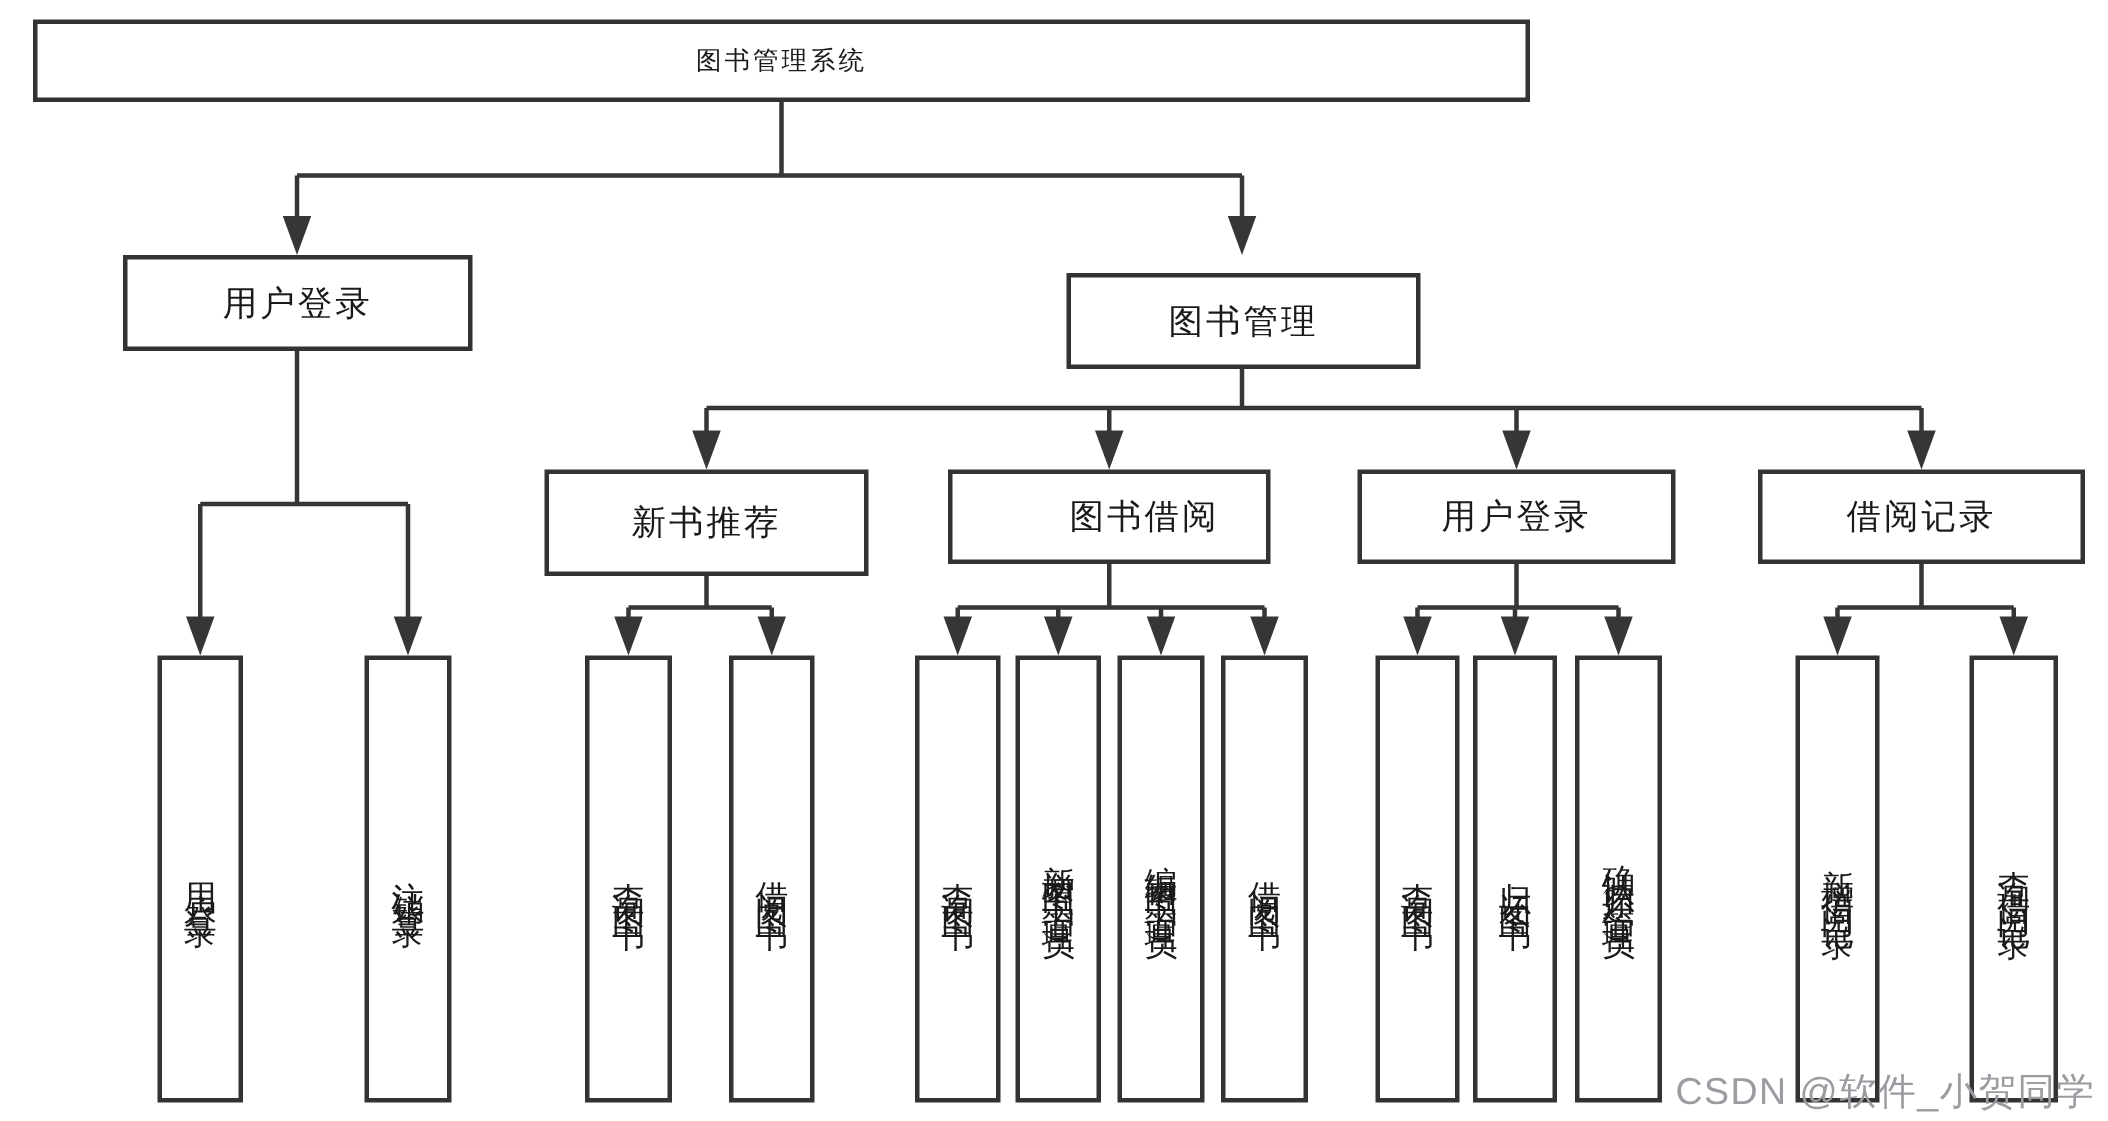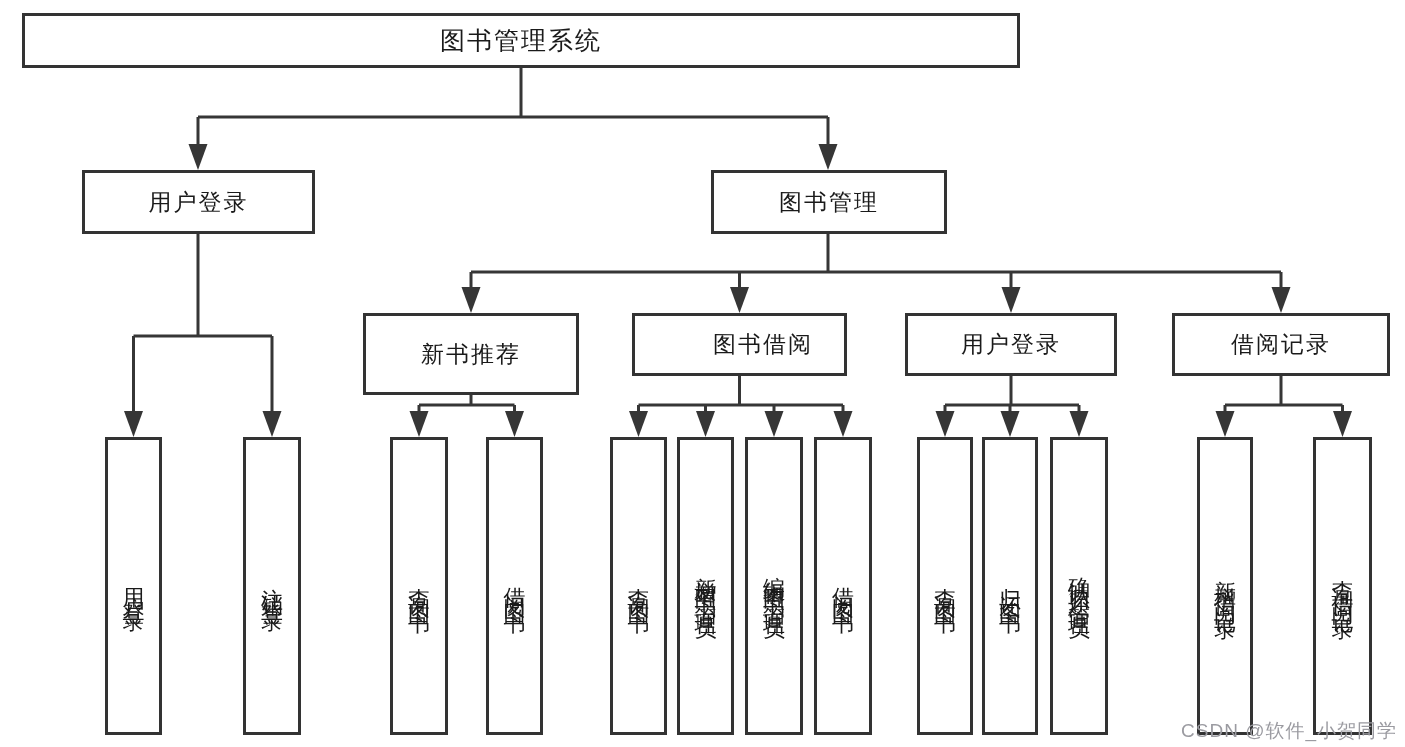--- a/index.html
+++ b/index.html
@@ -4,32 +4,32 @@
 <style>
   html,body{margin:0;padding:0;background:#ffffff;}
   .stage{
     position:relative;width:1405px;height:747px;background:#ffffff;overflow:hidden;
     font-family:"Liberation Sans", sans-serif;color:#1a1a1a;
   }
   .box{
     position:absolute;box-sizing:border-box;border:3px solid #333333;background:#ffffff;
     display:flex;align-items:center;justify-content:center;text-align:center;
   }
-  .h1{font-size:25px;letter-spacing:2px;}
+  .h1{font-size:17px;letter-spacing:2px;}
   .h2{font-size:23px;letter-spacing:2px;}
   .vbox{
     writing-mode:vertical-rl;text-orientation:mixed;
     font-size:22px;letter-spacing:8px;line-height:1;
   }
   .vbox.long{letter-spacing:6px;}
   svg.wires{position:absolute;left:0;top:0;pointer-events:none;}
   svg.wires path{stroke:#363636;stroke-width:3;fill:none;}
   svg.wires polygon{fill:#363636;stroke:none;}
   .watermark{
-    position:absolute;right:8px;bottom:3px;font-size:19px;letter-spacing:1px;
+    position:absolute;right:8px;bottom:3px;font-size:25px;letter-spacing:1px;
     color:#9b9ba1;white-space:nowrap;
   }
 </style>
 </head>
 <body>
 
 <div class="stage">
 
   <svg class="wires" width="1405" height="747" viewBox="0 0 1405 747">
     <g>
@@ -70,23 +70,23 @@
     <g>
       <path d="M1281 376 V405 M1225 405 H1342.5 M1225 405 V413 M1342.5 405 V413"></path>
       <polygon points="1225,437 1215.5,411 1234.5,411"></polygon>
       <polygon points="1342.5,437 1333,411 1352,411"></polygon>
     </g>
   </svg>
 
   <div class="box h1" style="left:22px;top:13px;width:998px;height:55px;">图书管理系统</div>
 
   <div class="box h2" style="left:82px;top:170px;width:233px;height:64px;">用户登录</div>
-  <div class="box h2" style="left:711px;top:170px;width:236px;height:64px;">图书管理</div>
+  <div class="box h2" style="left:711px;top:182px;width:236px;height:64px;">图书管理</div>
 
-  <div class="box h2" style="left:363px;top:313px;width:216px;height:82px;">新书推荐</div>
+  <div class="box h2" style="left:363px;top:313px;width:216px;height:71px;">新书推荐</div>
   <div class="box h2" style="left:632px;top:313px;width:215px;height:63px;padding-left:47px;">图书借阅</div>
   <div class="box h2" style="left:905px;top:313px;width:212px;height:63px;">用户登录</div>
   <div class="box h2" style="left:1172px;top:313px;width:218px;height:63px;">借阅记录</div>
 
   <div class="box vbox" style="left:105px;top:437px;width:57px;height:298px;">用户登录</div>
   <div class="box vbox" style="left:243px;top:437px;width:58px;height:298px;">注销登录</div>
 
   <div class="box vbox" style="left:390px;top:437px;width:58px;height:298px;">查询图书</div>
   <div class="box vbox" style="left:486px;top:437px;width:57px;height:298px;">借阅图书</div>
 

